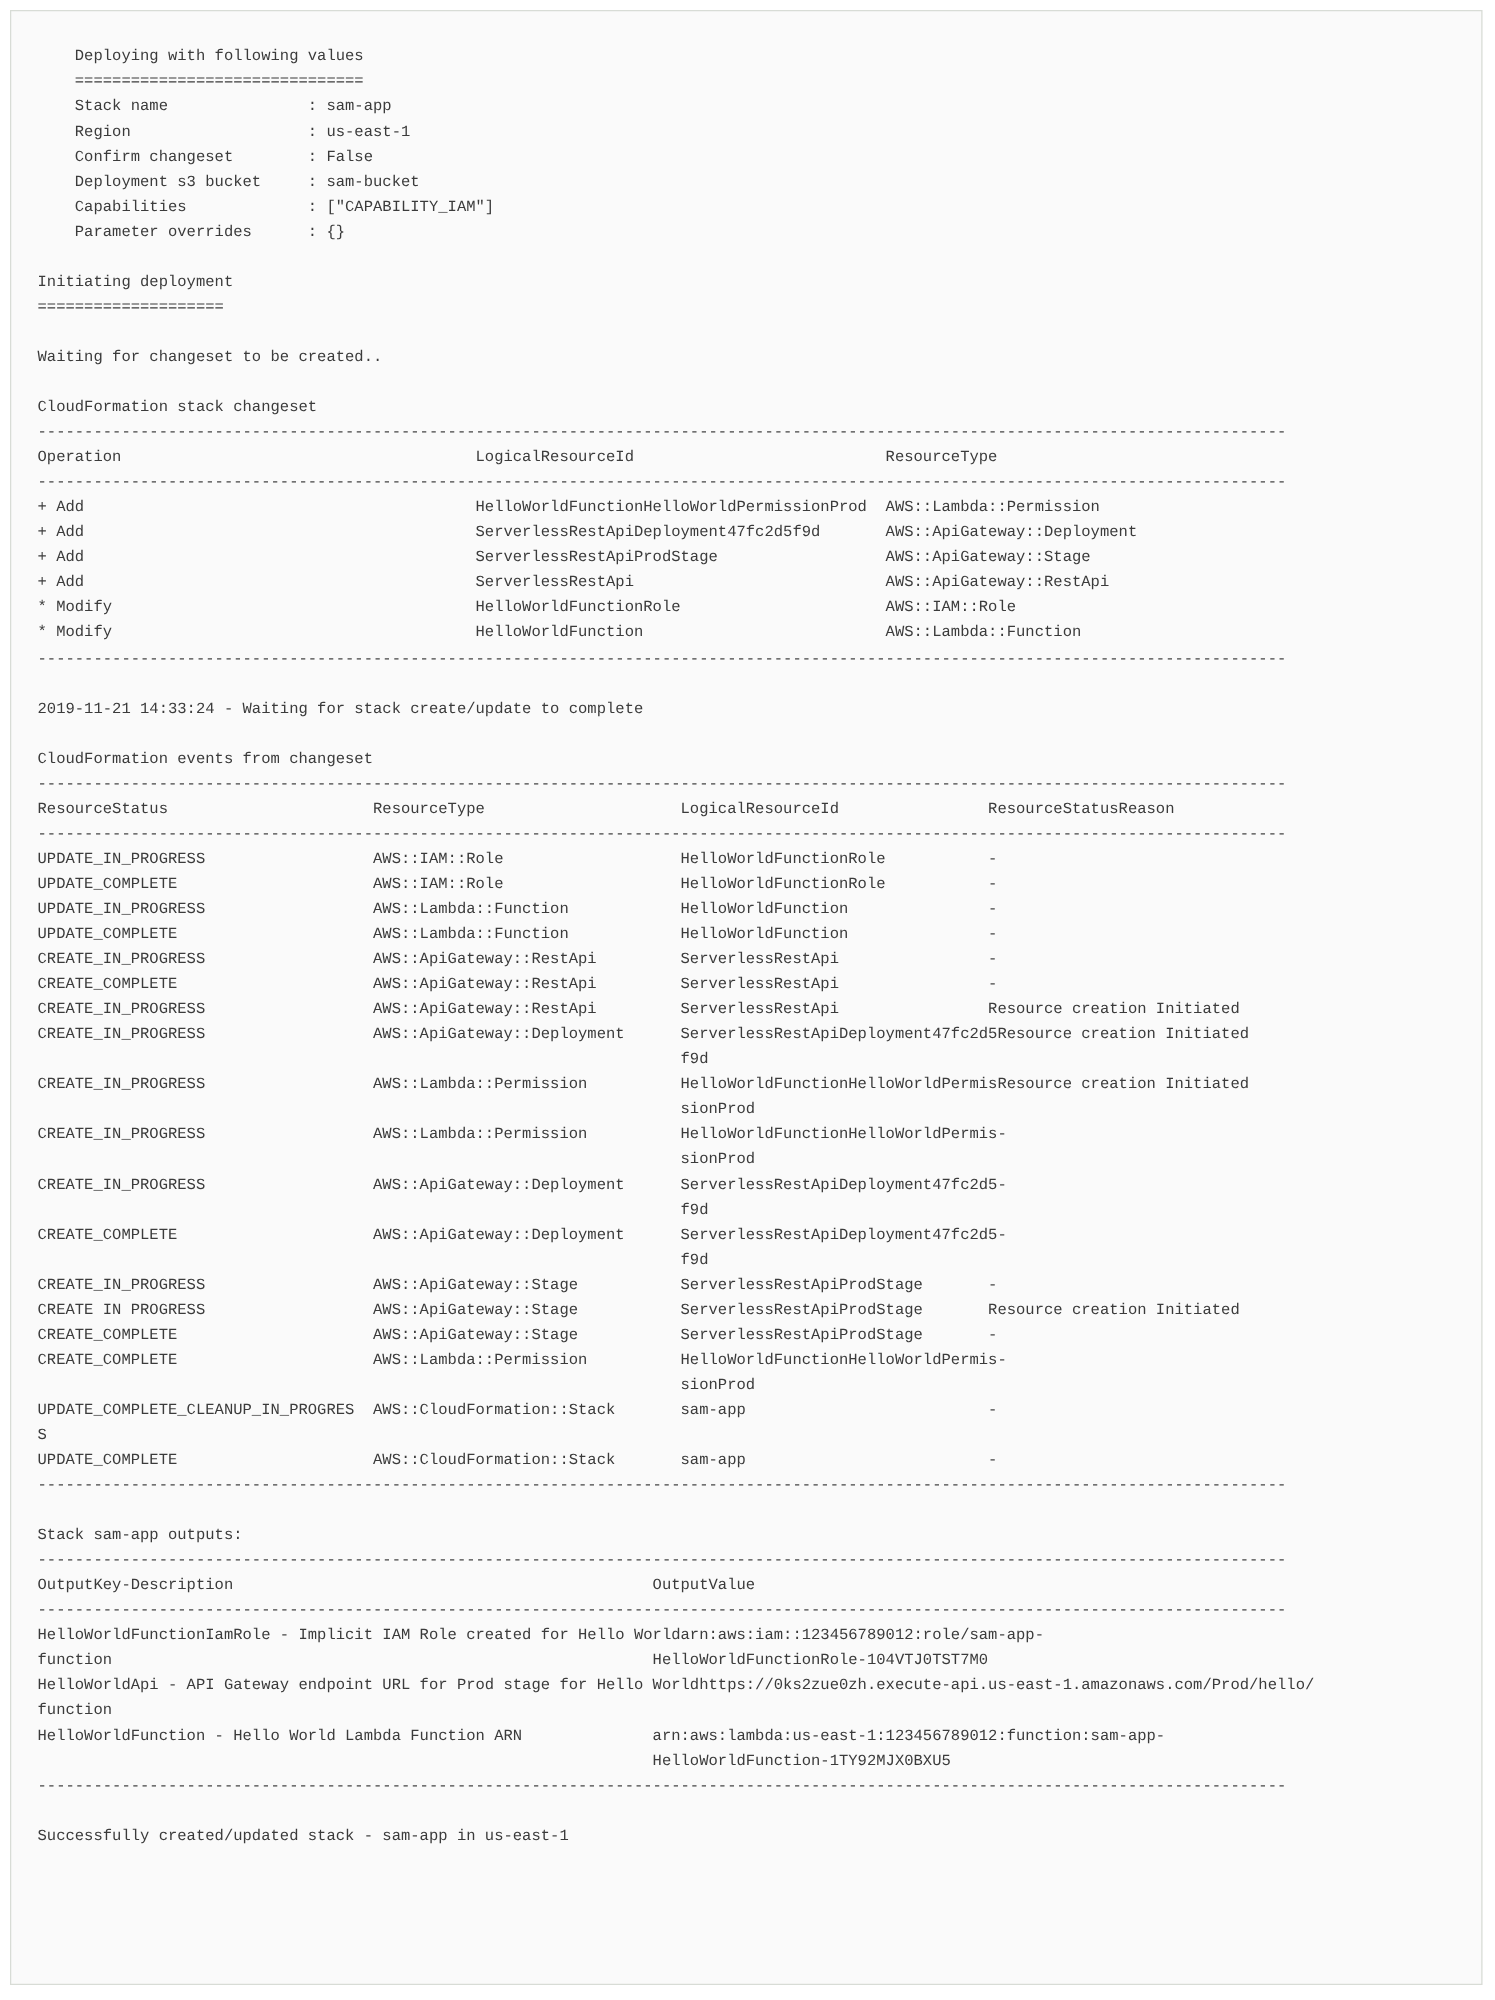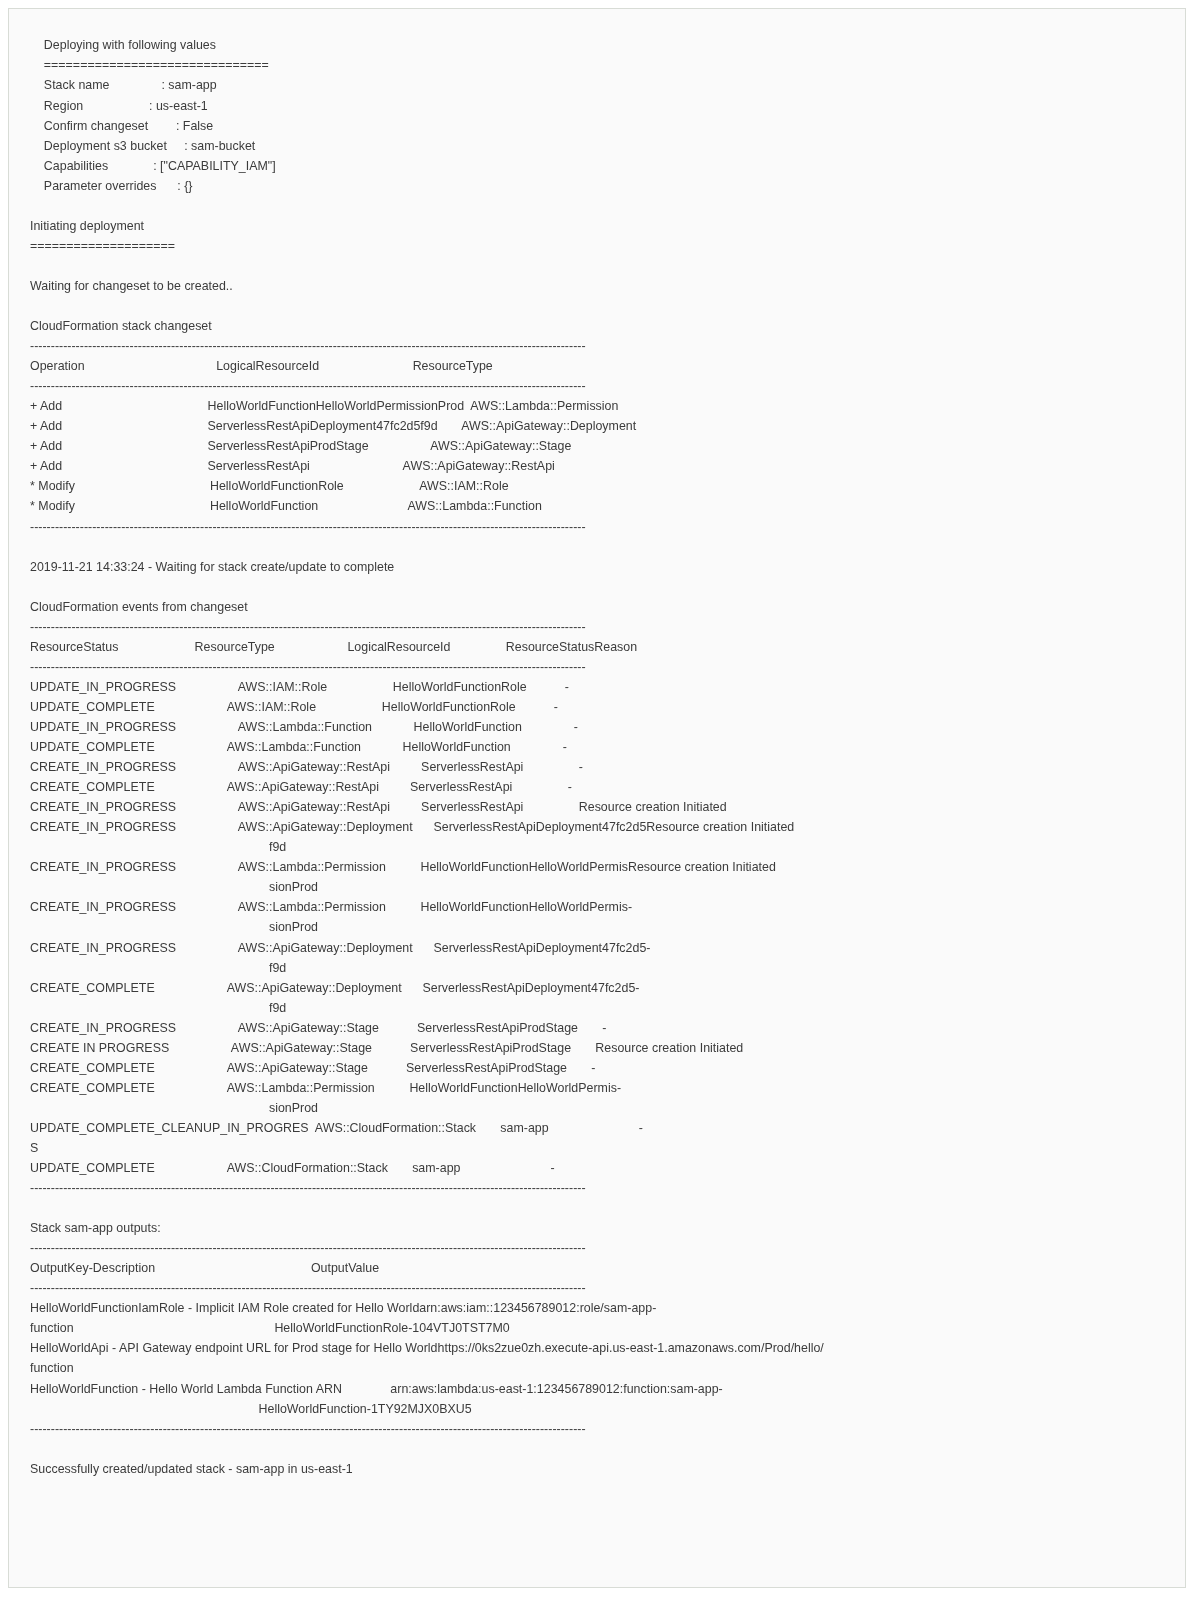--- a/index.html
+++ b/index.html
@@ -25,21 +25,21 @@
   }
   .console-text {
     position: absolute;
     left: 21px;
     top: 14px;
     font-size: 12.4px;
     line-height: 20.05px;
     color: #3b3b3b;
     white-space: pre;
     letter-spacing: 0.02px;
-    font-family: Liberation Sans, sans-serif;
+    font-family: Liberation Mono, monospace;
   }
 </style>
 </head>
 <body>
 
 <div class="console-block">
   <pre class="console-text" id="console-text">    Deploying with following values
     ===============================
     Stack name               : sam-app
     Region                   : us-east-1

